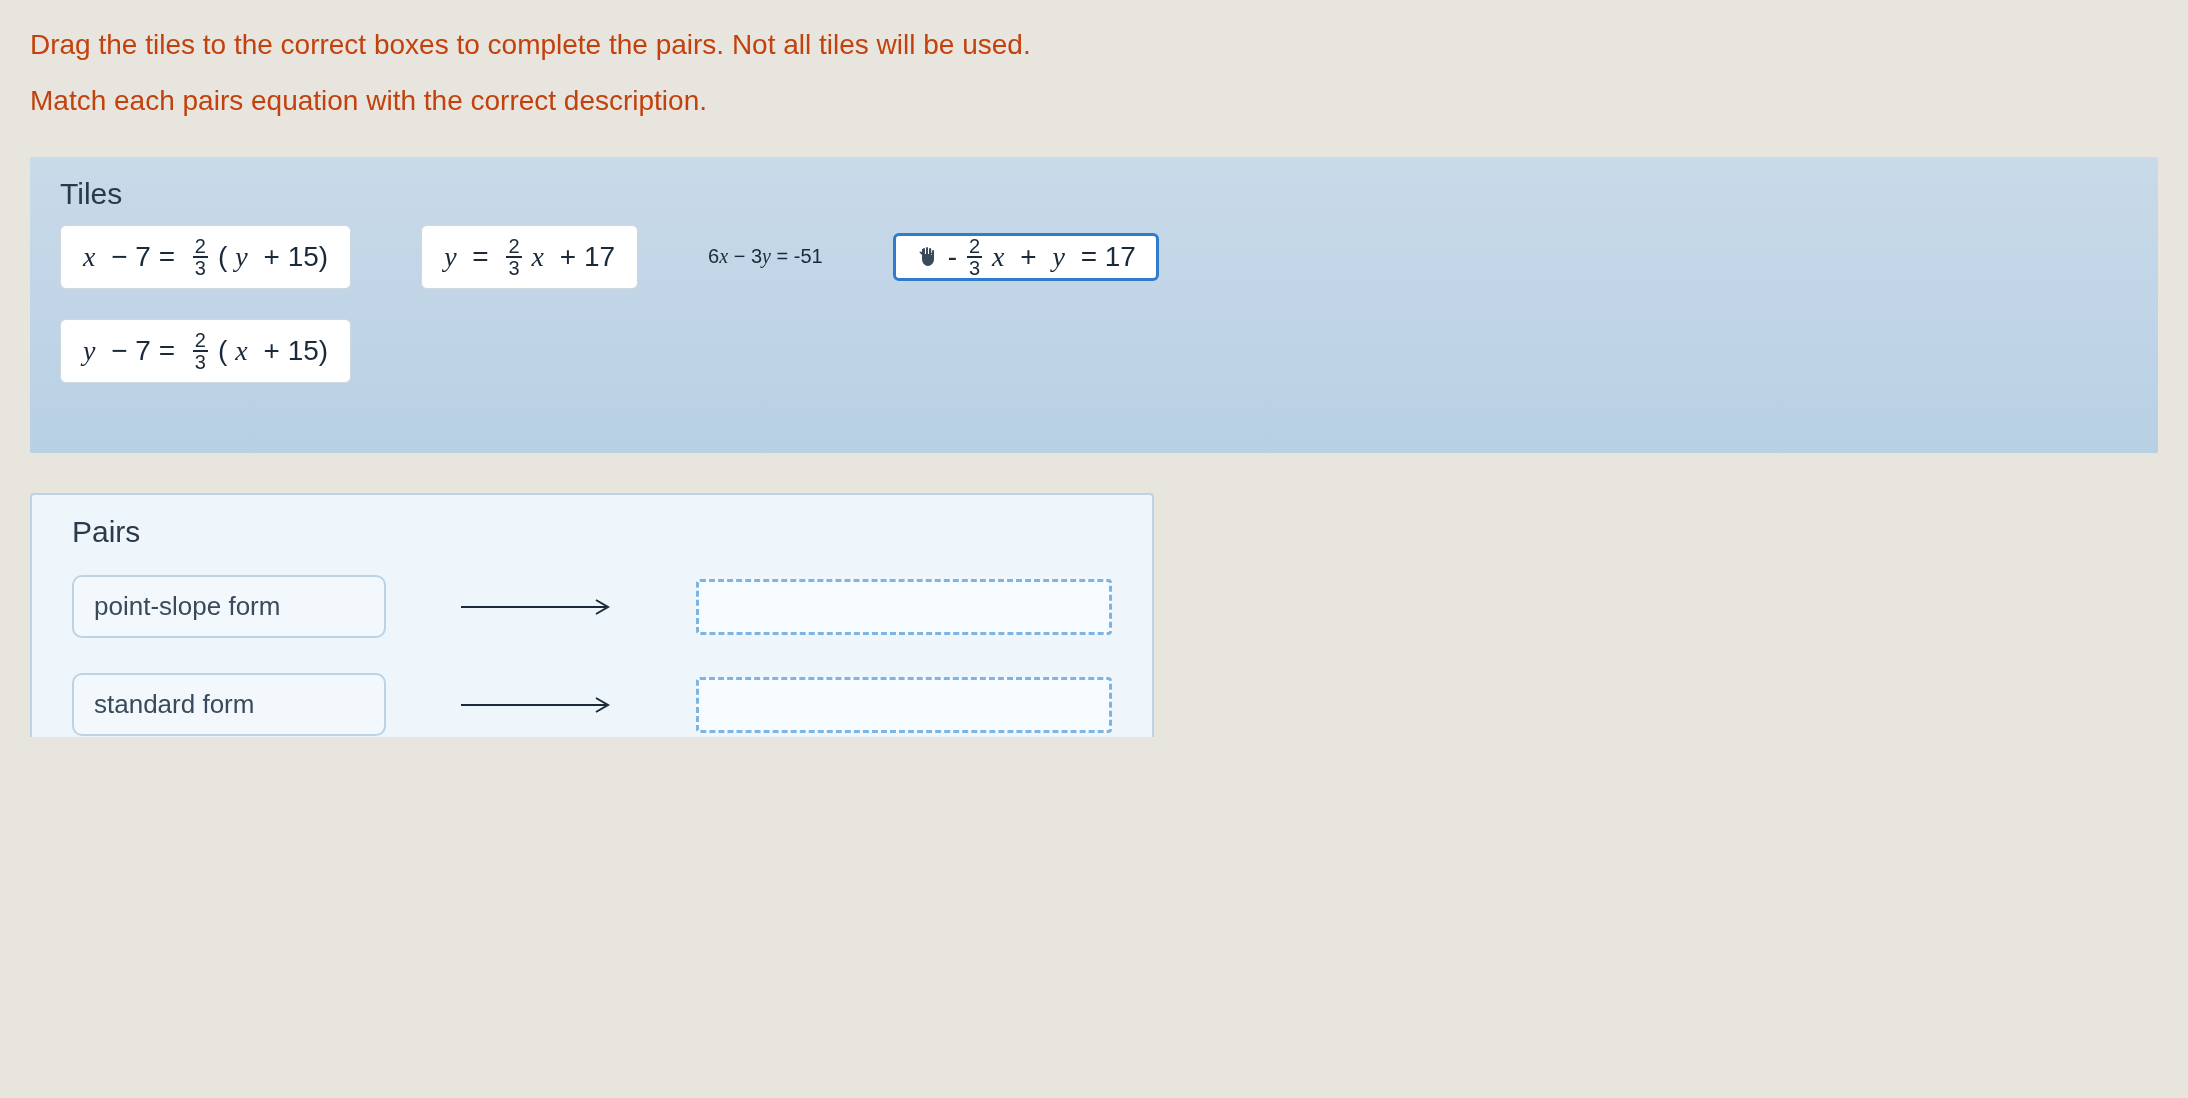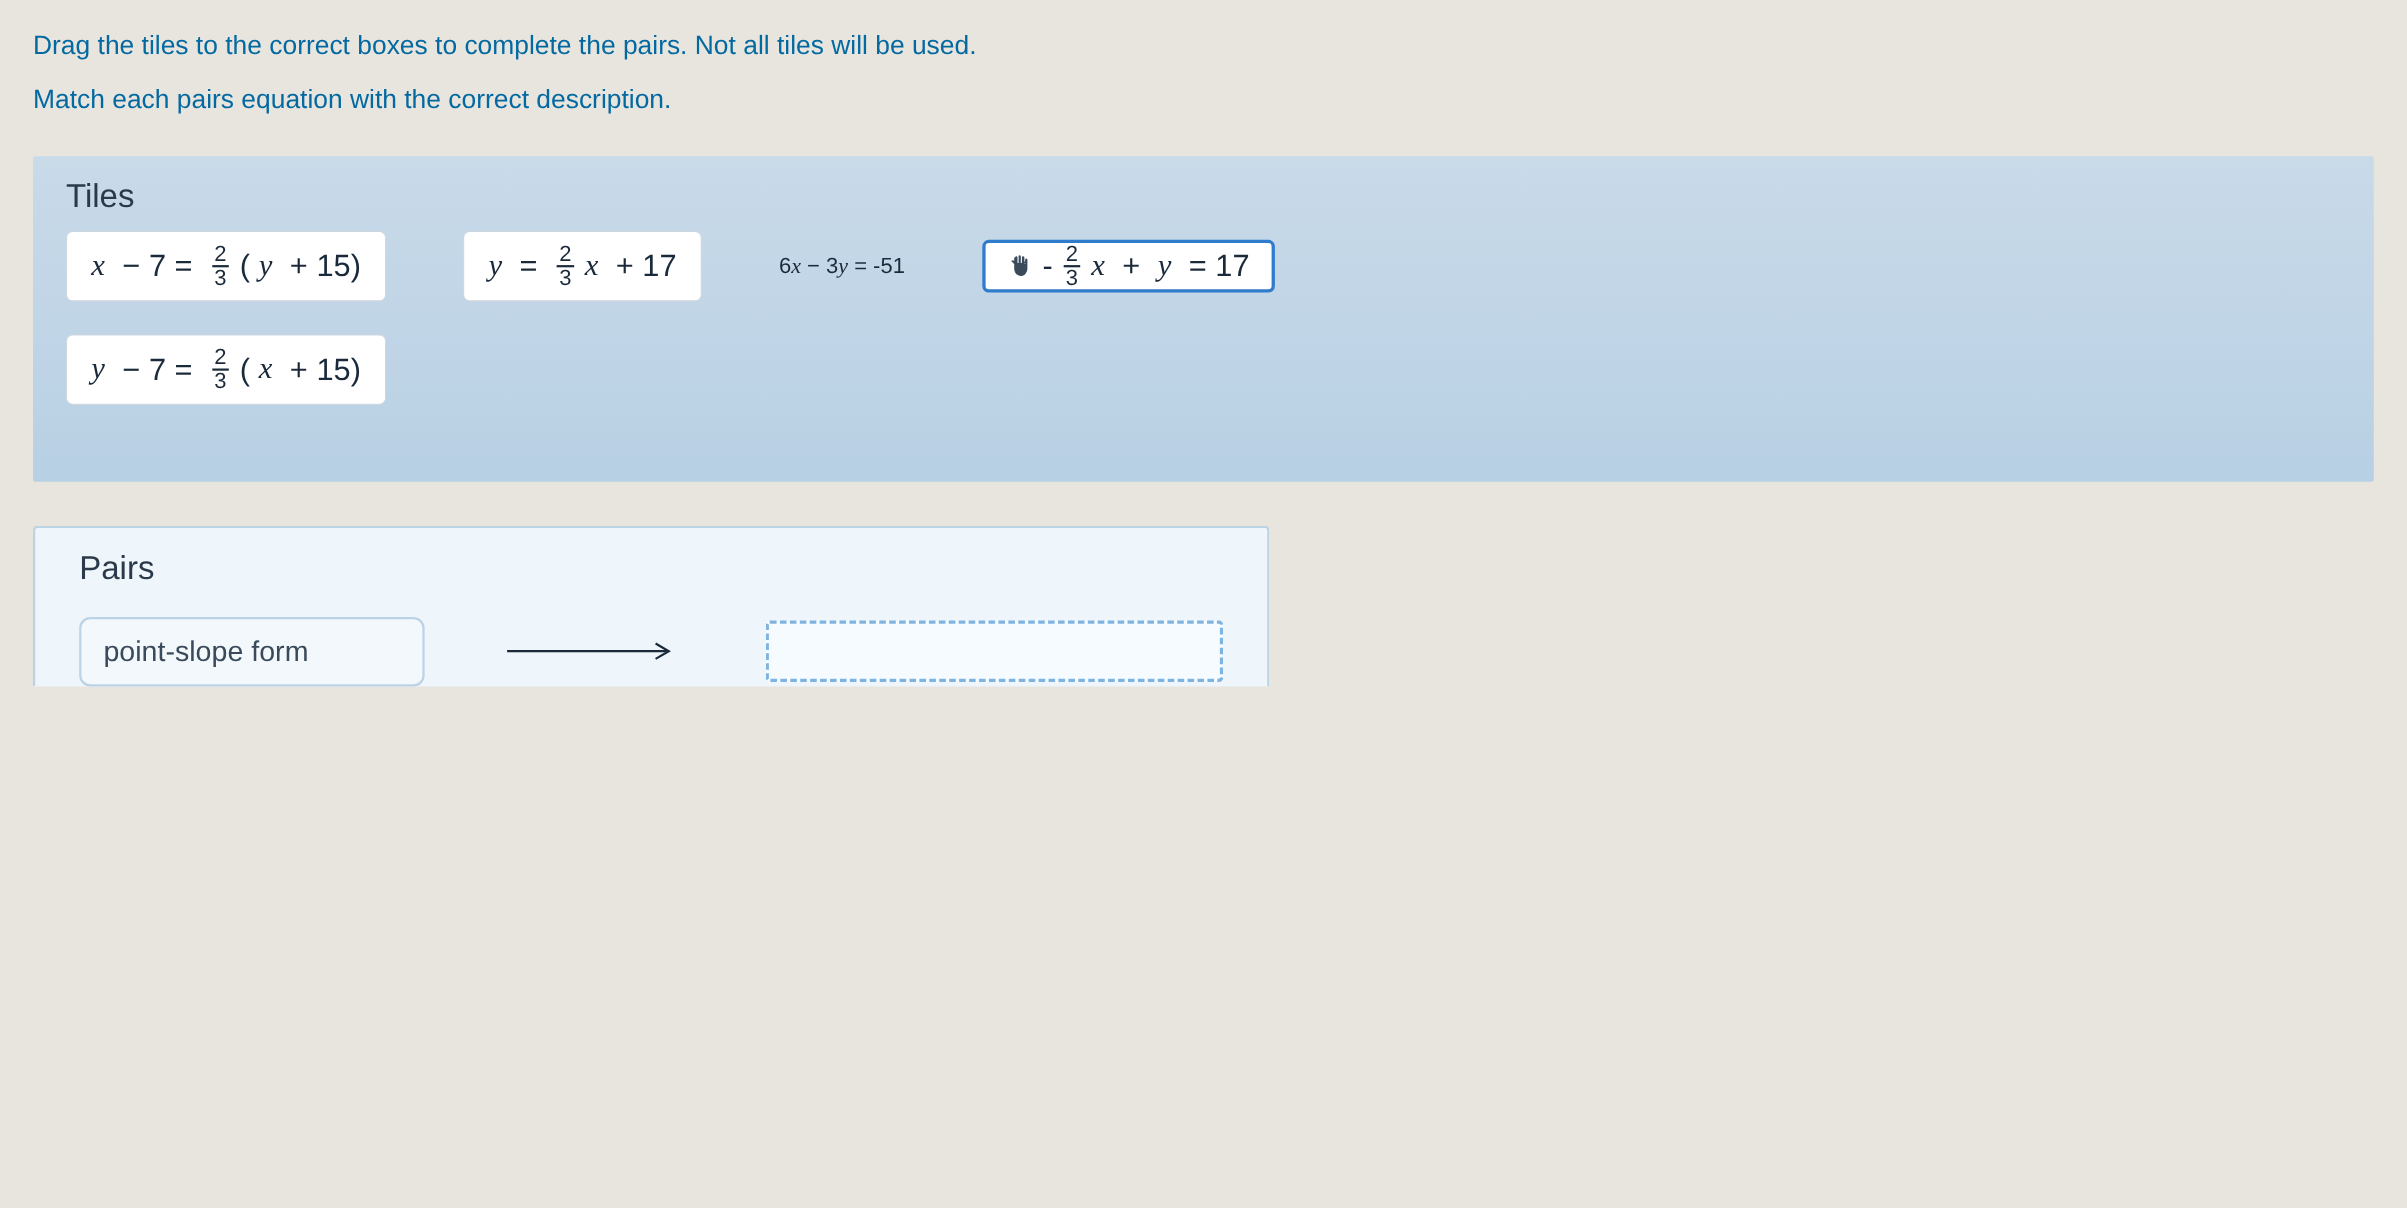--- a/index.html
+++ b/index.html
@@ -5,23 +5,23 @@
   * { box-sizing: border-box; margin: 0; padding: 0; }
   body {
     font-family: "Segoe UI", Arial, sans-serif;
     background: #e8e4de;
     padding: 20px 30px;
     color: #1a2a3a;
     width: 2188px;
     height: 1098px;
   }
   .instructions {
-    font-size: 24px;
+    font-size: 28px;
     line-height: 1.8;
-    color: #0369a1;
+    color: #c2410c;
     margin-bottom: 30px;
   }
   .instructions p { margin-bottom: 6px; }
   .tiles-panel {
     background: linear-gradient(to bottom, #c9dae9, #b8d0e4);
     padding: 20px 30px 40px 30px;
     border-radius: 2px;
   }
   .tiles-header {
     font-size: 30px;
@@ -187,16 +187,26 @@
       <div class="pair-label">point-slope form</div>
       <div class="arrow">
         <svg viewBox="0 0 170 20">
             <line x1="5" y1="10" x2="150" y2="10" stroke="#1a2a3a" stroke-width="2"></line>
             <polyline points="140,3 152,10 140,17" fill="none" stroke="#1a2a3a" stroke-width="2"></polyline>
           </svg>
       </div>
       <div class="drop-target"></div>
     </div>
 
+    <div class="pair-row">
+      <div class="pair-label">standard form</div>
+      <div class="arrow">
+        <svg viewBox="0 0 170 20">
+            <line x1="5" y1="10" x2="150" y2="10" stroke="#1a2a3a" stroke-width="2"></line>
+            <polyline points="140,3 152,10 140,17" fill="none" stroke="#1a2a3a" stroke-width="2"></polyline>
+          </svg>
+      </div>
+      <div class="drop-target"></div>
+    </div>
 
 
   </div>
 </div>
 
 </body></html>

